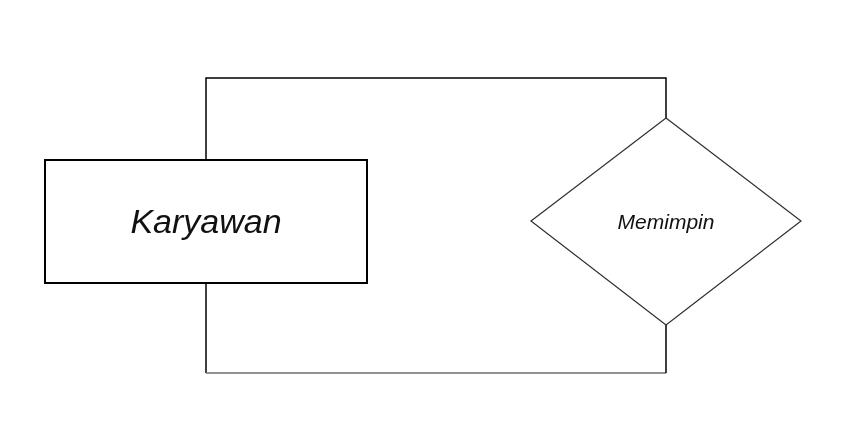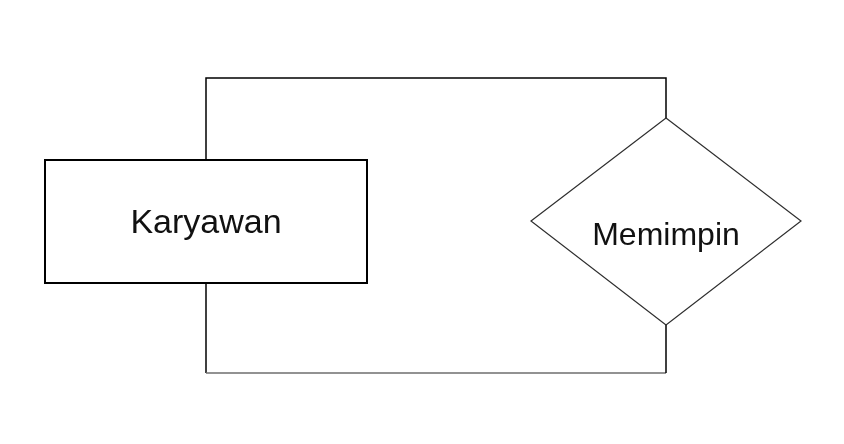--- a/index.html
+++ b/index.html
@@ -7,20 +7,21 @@
     padding: 0;
     background: #ffffff;
     font-family: "Liberation Sans", sans-serif;
   }
   .canvas {
     position: relative;
     width: 844px;
     height: 444px;
     background: #ffffff;
     overflow: hidden;
+    font-style: italic;
   }
   .canvas svg {
     position: absolute;
     left: 0;
     top: 0;
   }
   .shape-label {
     position: absolute;
     display: flex;
     align-items: center;
@@ -32,24 +33,24 @@
   }
   .entity-label {
     left: 45px;
     top: 160px;
     width: 322px;
     height: 123px;
     font-size: 34px;
   }
   .relationship-label {
     left: 531px;
-    top: 131px;
+    top: 118px;
     width: 270px;
     height: 207px;
-    font-size: 32px;
+    font-size: 21px;
   }
 </style>
 </head>
 <body>
 
 <div class="canvas">
   <svg width="844" height="444" viewBox="0 0 844 444">
 
     <path d="M 206 160 L 206 78 L 666 78 L 666 118" fill="none" stroke-width="1.5" stroke="#000000"></path>
 

